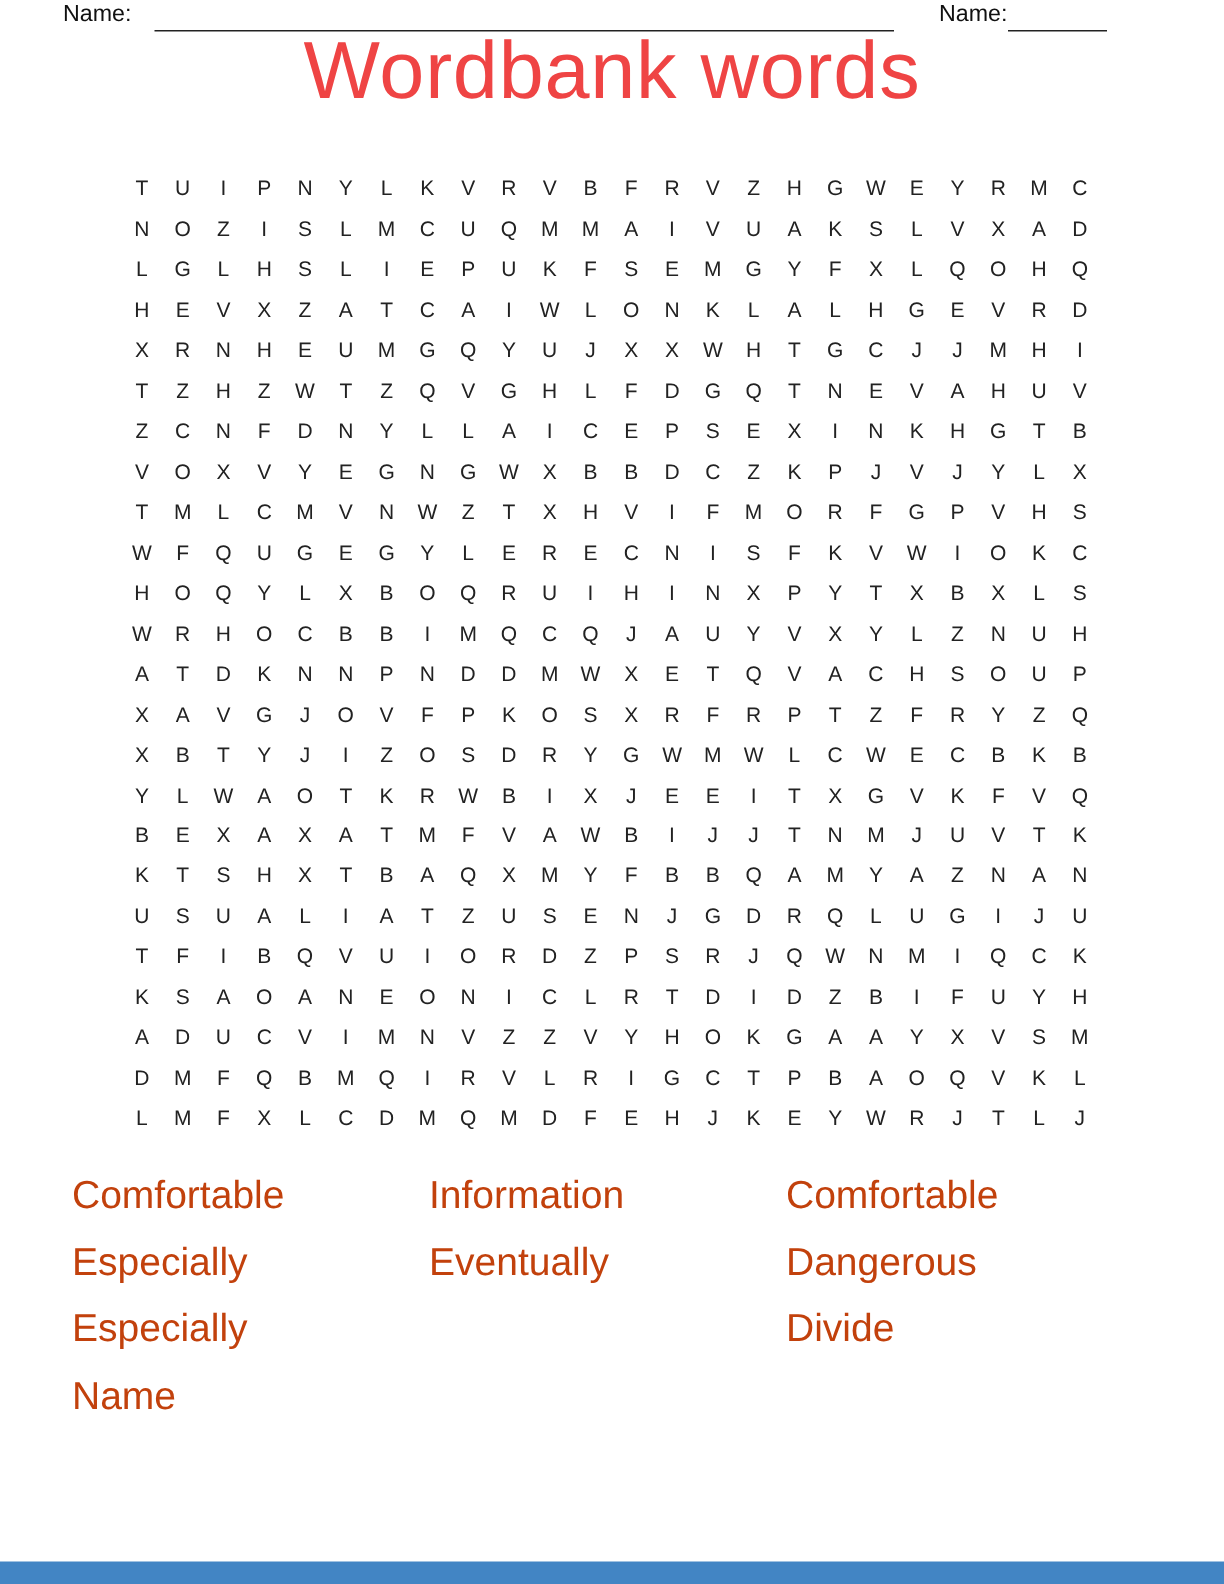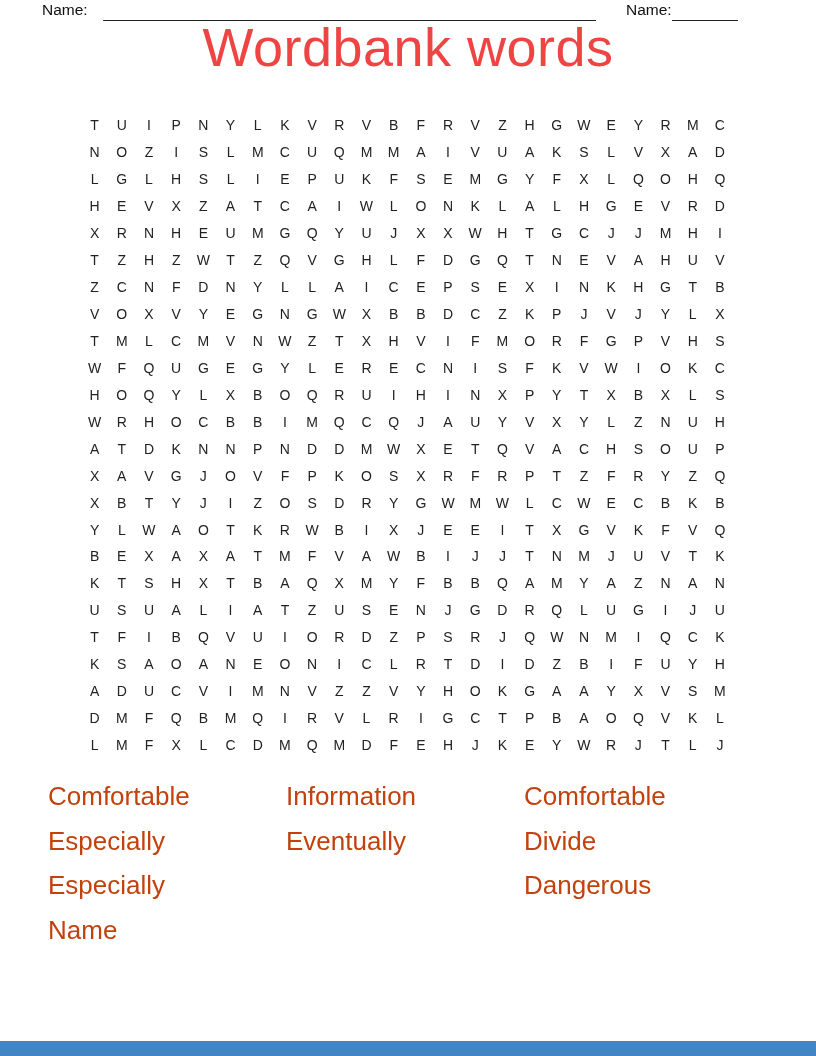--- a/index.html
+++ b/index.html
@@ -651,20 +651,20 @@
         <div class="wb-word">Especially</div>
         <div class="wb-word">Especially</div>
         <div class="wb-word">Name</div>
       </div>
       <div class="wb-col">
         <div class="wb-word">Information</div>
         <div class="wb-word">Eventually</div>
       </div>
       <div class="wb-col">
         <div class="wb-word">Comfortable</div>
+        <div class="wb-word">Dangerous</div>
         <div class="wb-word">Divide</div>
-        <div class="wb-word">Dangerous</div>
       </div>
     </div>
 
   <div class="footer-bar" style="background: rgb(66, 133, 196);"></div>
 
 </div>
 
 </body></html>

